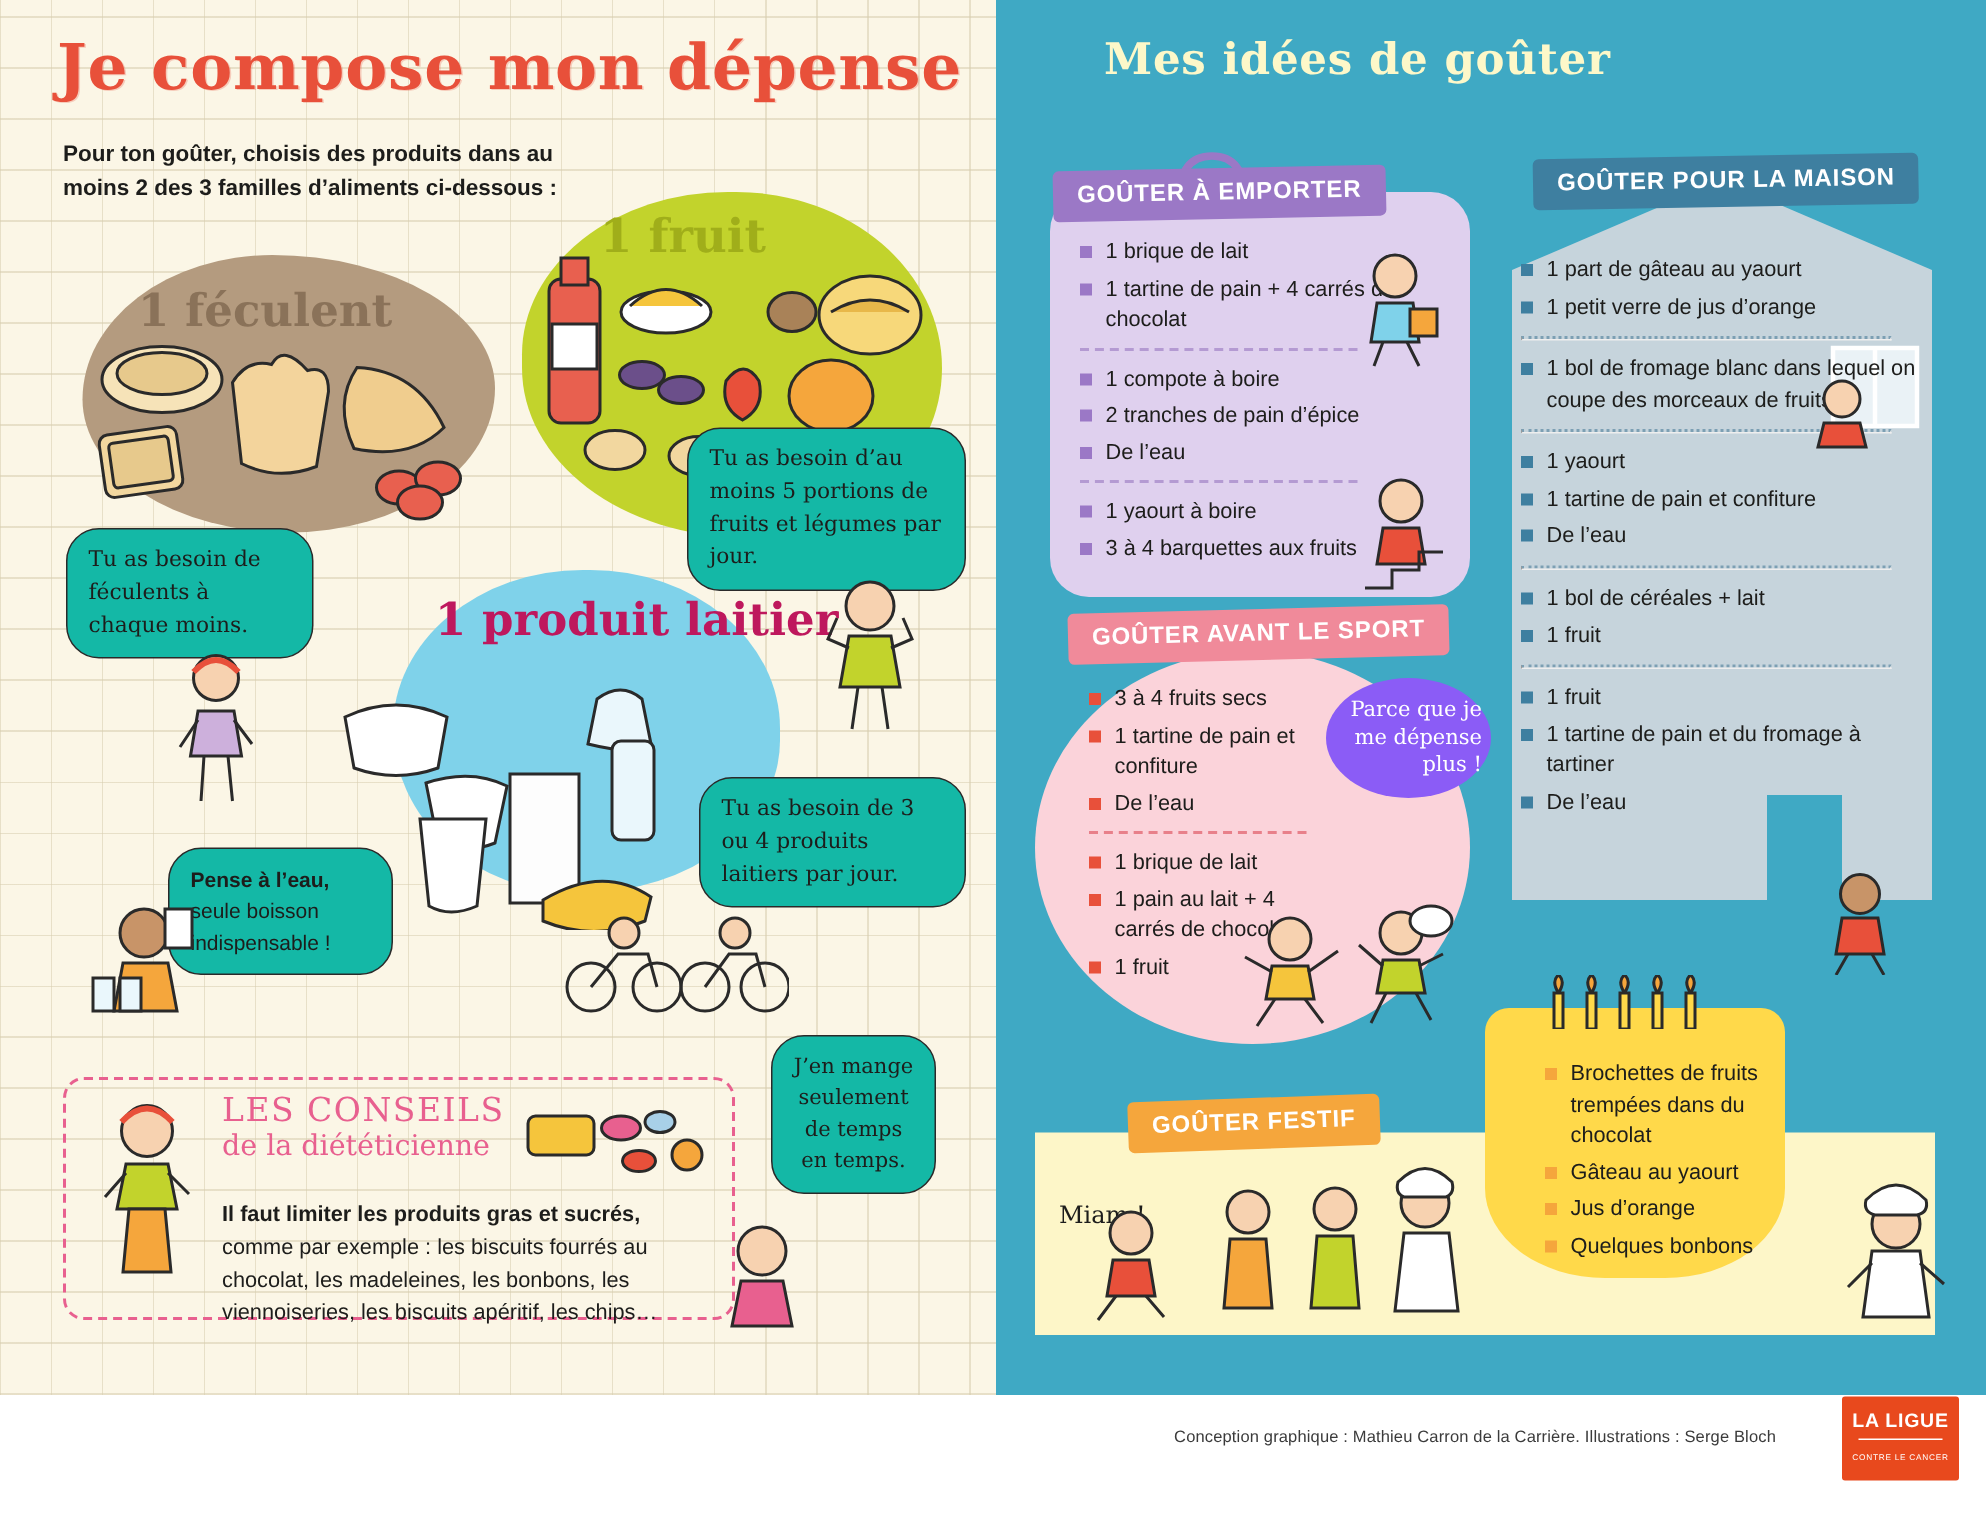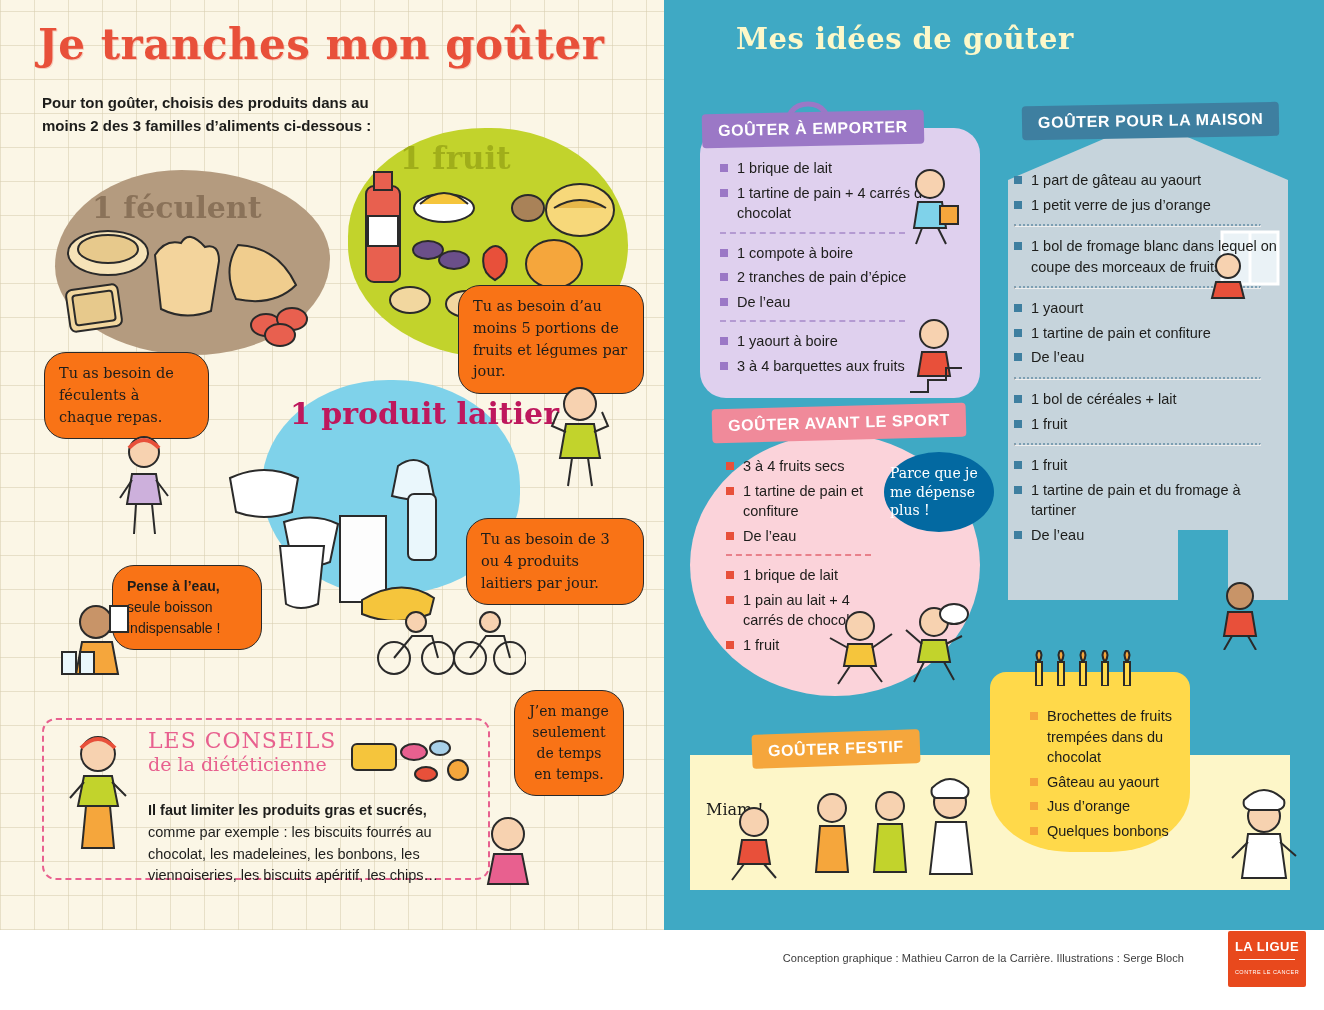--- a/index.html
+++ b/index.html
@@ -75,21 +75,21 @@
   }
   .fruit-label{left:400px;top:140px;font-size:31px;color:#a0ae1a;}
   .laitier{
     left:262px;top:380px;width:258px;height:215px;background:#7fd2ea;
     border-radius:50% 50% 52% 48% / 50% 50% 48% 52%;
   }
   .laitier-label{left:290px;top:398px;font-size:30px;color:#be185d;line-height:1.05;}
 
   
   .bubble{
-    position:absolute;background:#f97316;border:1.6px solid #2a2a2a;border-radius:22px;
+    position:absolute;background:#14b8a6;border:1.6px solid #2a2a2a;border-radius:22px;
     font-family:"DejaVu Serif", serif;font-size:14.5px;color:#1d1d1b;line-height:1.5;
     padding:10px 14px;box-sizing:border-box;
   }
   .b-feculent{left:44px;top:352px;width:165px;}
   .b-fruit{left:458px;top:285px;width:186px;}
   .b-laitier{left:466px;top:518px;width:178px;}
   .b-eau{left:112px;top:565px;width:150px;font-family:"Liberation Sans",sans-serif;font-size:14px;}
   .b-temps{left:514px;top:690px;width:110px;font-size:14px;text-align:center;}
 
   
@@ -153,42 +153,42 @@
   .list-festif{position:absolute;left:1030px;top:706px;width:180px;}
   .list-festif li::before{background:#f5a63c;}
 
   .sep{
     border:0;border-top:2px dashed #b49ad2;margin:8px 0 9px 0;width:185px;
   }
   .sep-red{border-top-color:#e8808a;width:145px;}
   .sep-blue{border-top:2px dotted #7c9fb3;width:245px;margin:9px 0 9px 0;}
 
   .b-sport-bubble{
-    position:absolute;left:884px;top:452px;width:110px;height:80px;background:#0369a1;
-    border-radius:50%;color:#fff;text-align:left;
+    position:absolute;left:884px;top:452px;width:110px;height:80px;background:#8b5cf6;
+    border-radius:50%;color:#fff;text-align:right;
     font-family:"DejaVu Serif",serif;font-size:14px;line-height:1.35;
     display:flex;align-items:center;justify-content:center;padding:6px;box-sizing:border-box;
   }
   .miam{
     position:absolute;left:706px;top:800px;font-family:"DejaVu Serif",serif;
     font-size:16px;color:#1d1d1b;
   }
 
   
   .doodle{position:absolute;}
   svg{display:block;}
 </style>
 </head>
 <body>
 
 <div class="poster">
 
   <div class="left-panel"></div>
 
-  <div class="title-left">Je tranches mon goûter</div>
+  <div class="title-left">Je compose mon dépense</div>
   <div class="intro">Pour ton goûter, choisis des produits dans au moins 2 des 3 familles d’aliments ci-dessous :</div>
 
   <div class="blob feculent"></div>
   <div class="blob-label feculent-label">1 féculent</div>
   <div class="doodle" style="left:60px;top:225px;">
     <svg width="265" height="125" viewBox="0 0 265 125">
       <g fill="#f6e3b8" stroke="#2a2a2a" stroke-width="2">
         <ellipse cx="48" cy="28" rx="40" ry="22"></ellipse>
         <ellipse cx="48" cy="24" rx="30" ry="14" fill="#e7c98c"></ellipse>
         <rect x="8" y="62" width="52" height="42" rx="6" fill="#f2d79f" transform="rotate(-8 34 83)"></rect>
@@ -237,21 +237,21 @@
         <path d="M120 70 h40 v40 h-40z"></path>
         <path d="M176 16 q16 -12 30 0 l6 30 q-10 8 -42 0z" fill="#eaf7fc"></path>
         <rect x="186" y="44" width="28" height="66" rx="6" fill="#eaf7fc"></rect>
         <path d="M58 96 l44 0 -6 58 q-18 8 -32 0z" fill="#ffffff"></path>
         <path d="M118 66 h46 v86 h-46z" fill="#fdfdfd"></path>
         <path d="M140 150 q40 -24 72 -2 l-4 16 q-34 14 -68 0z" fill="#f5c53c"></path>
       </g>
     </svg>
   </div>
 
-  <div class="bubble b-feculent">Tu as besoin de féculents à chaque repas.</div>
+  <div class="bubble b-feculent">Tu as besoin de féculents à chaque moins.</div>
   <div class="bubble b-fruit">Tu as besoin d’au moins 5 portions de fruits et légumes par jour.</div>
   <div class="bubble b-laitier">Tu as besoin de 3 ou 4 produits laitiers par jour.</div>
   <div class="bubble b-eau">
     <b>Pense à l’eau,</b>
     <span>seule boisson indispensable !</span>
   </div>
   <div class="bubble b-temps">J’en mange seulement de temps en temps.</div>
 
   <div class="doodle" style="left:108px;top:430px;">
     <svg width="72" height="110" viewBox="0 0 72 110">

